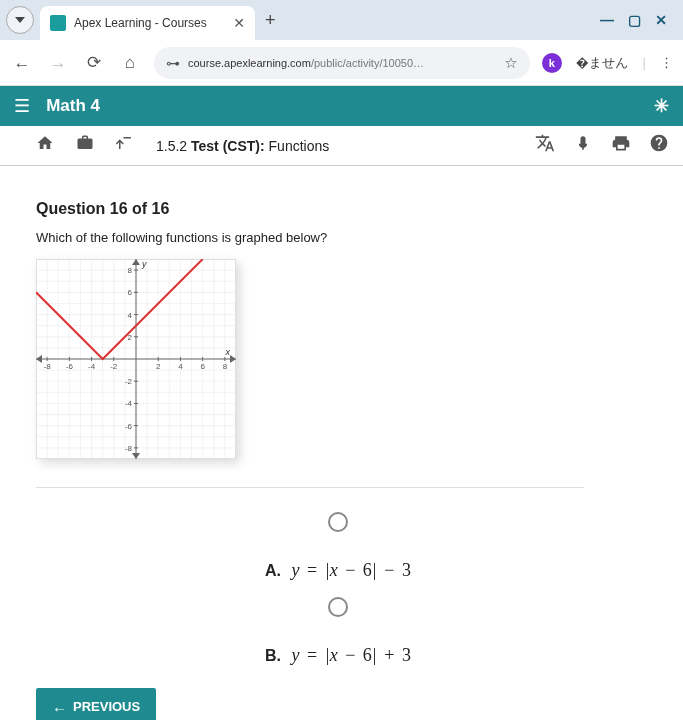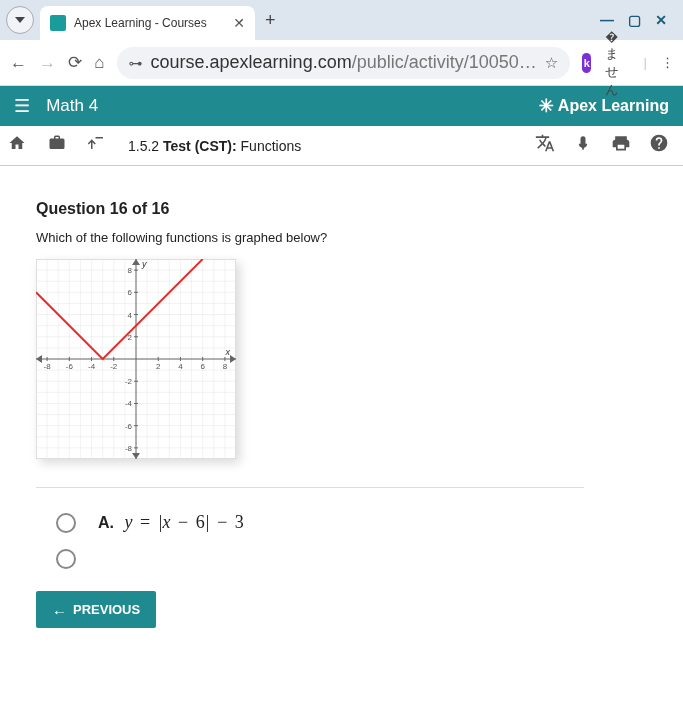--- a/index.html
+++ b/index.html
@@ -15,54 +15,54 @@
     .tab-close { font-size: 14px; color: #555; cursor: pointer;}
     .new-tab { margin-left: 10px; font-size: 18px; color: #444; cursor:pointer;}
     .window-controls { margin-left: auto; display: flex; gap: 14px; padding-right: 10px; }
     .window-controls span { font-size: 14px; color: #1a5a7a; font-weight: bold; cursor:pointer;}
 
     .nav-bar { background: #fff; height: 46px; display: flex; align-items: center; padding: 0 10px; gap: 12px; border-bottom: 1px solid #ddd;}
     .nav-btn { color: #555; font-size: 17px; width: 24px; text-align: center; cursor:pointer;}
     .nav-btn.disabled { color: #bbb; }
     .address-bar { flex: 1; background: #f0f2f5; border-radius: 20px; height: 32px; display: flex; align-items: center; padding: 0 12px; gap: 8px;}
     .site-icon { font-size: 14px; color: #555; }
-    .url-text { flex: 1; font-size: 18px; color: #333; white-space: nowrap; overflow: hidden; text-overflow: ellipsis;}
+    .url-text { flex: 1; font-size: 11px; color: #333; white-space: nowrap; overflow: hidden; text-overflow: ellipsis;}
     .url-text .path { color: #777; }
     .star-btn { color: #555; font-size: 15px; }
     .ext-icons { display: flex; gap: 14px; align-items: center; }
     .ext-pill { width: 20px; height: 20px; border-radius: 10px; background: #7b2fd6; color: #fff; display: flex; align-items: center; justify-content: center; font-size: 11px; font-weight: bold;}
     .ext-puzzle, .ext-menu { color: #444; font-size: 13px;}
 
     
     .app-header { background: #1f8a8f; color: #fff; height: 40px; display: flex; align-items: center; padding: 0 14px; gap: 16px;}
     .hamburger-icon { font-size: 18px; cursor:pointer;}
-    .course-title { font-size: 17px; font-weight: normal; }
+    .course-title { font-size: 17px; font-weight: bold; }
     .brand-area { margin-left: auto; display: flex; align-items: center; gap: 4px; font-size: 16px; font-weight: bold;}
     .brand-logo { font-size: 18px; }
 
     
-    .sub-header { background: #fff; border-bottom: 1px solid #ccc; height: 40px; display: flex; align-items: center; padding: 0 14px 0 8px; gap: 22px; color: #555;}
+    .sub-header { background: #fff; border-bottom: 1px solid #ccc; height: 40px; display: flex; align-items: center; padding: 0 14px 0 36px; gap: 22px; color: #555;}
     .sub-icon { font-size: 18px; color: #555; cursor:pointer;}
     .breadcrumb { font-size: 14px; color: #222; }
     .breadcrumb .num { font-weight: normal;}
     .breadcrumb .test { font-weight: bold; }
     .sub-right { margin-left: auto; display:flex; gap: 18px; color:#555; }
     .sub-right span { font-size: 18px; cursor:pointer;}
 
     
     .content { padding: 34px 0 0 36px; width: 620px; }
     .question-heading { font-size: 16px; font-weight: bold; margin-bottom: 12px; color:#222;}
     .question-prompt { font-size: 13px; margin-bottom: 14px; color:#222;}
 
     .graph-wrap { position: relative; width: 200px; height: 200px; margin-bottom: 28px; box-shadow: 4px 4px 10px rgba(0,0,0,0.15);}
     .graph-wrap svg { display:block; }
 
     .divider { border: none; border-top: 1px solid #ddd; width: 548px; margin: 0 0 24px 0;}
 
-    .answer-option { display:flex; align-items:center; gap: 22px; margin-bottom: 16px; padding-left: 20px;}
+    .answer-option { display:flex; align-items:center; gap: 28px; margin-bottom: 16px; padding-left: 20px; flex-direction: column;}
     .radio-circle { width: 20px; height: 20px; border: 2px solid #888; border-radius: 50%; flex-shrink:0;}
     .answer-label { font-size: 16px; font-weight: bold; color: #222;}
     .answer-formula { font-family: 'Georgia', 'Times New Roman', serif; font-size: 18px; font-style: italic; font-weight: normal; margin-left: 6px;}
     .answer-formula .op { font-style: normal; margin: 0 3px;}
     .answer-formula .num { font-style: normal; }
 
     .previous-btn { margin-top: 6px; background: #1f8a8f; color: #fff; border: none; padding: 10px 16px; font-size: 13px; font-weight: bold; display: inline-flex; align-items: center; gap: 6px; cursor:pointer; border-radius:2px;}
     .previous-btn .arrow { font-size: 15px; }
   </style>
 </head>
@@ -104,21 +104,20 @@
       <span class="ext-menu">⋮</span>
     </div>
   </div>
 </div>
 
 <div class="app-header">
   <span class="hamburger-icon">☰</span>
   <span class="course-title">Math 4</span>
   <div class="brand-area">
     <span class="brand-logo">✳</span>
-    <span>Apex Learning</span>
   </div>
 </div>
 
 <div class="sub-header">
   <span class="sub-icon">
     <svg width="18" height="18" viewBox="0 0 24 24">
         <path fill="#555" d="M10 20v-6h4v6h5v-8h3L12 3 2 12h3v8z"></path>
       </svg>
   </span>
   <span class="sub-icon">
@@ -262,20 +261,21 @@
 
   <hr class="divider">
 
   <div id="answers-container">
       <div class="answer-option">
         <span class="radio-circle"></span>
         <span class="answer-label">A.<span class="answer-formula"> y <span class="op">=</span> |x <span class="op">−</span> <span class="num">6</span>| <span class="op">−</span> <span class="num">3</span></span></span>
       </div>
       <div class="answer-option">
         <span class="radio-circle"></span>
+        <span class="answer-label">B.<span class="answer-formula"> y <span class="op">=</span> |x <span class="op">−</span> <span class="num">6</span>| <span class="op">+</span> <span class="num">3</span></span></span>
       </div>
     </div>
 
   <button class="previous-btn">
     <span class="arrow">←</span>
     <span>PREVIOUS</span>
   </button>
 </div>
 
 </body></html>

